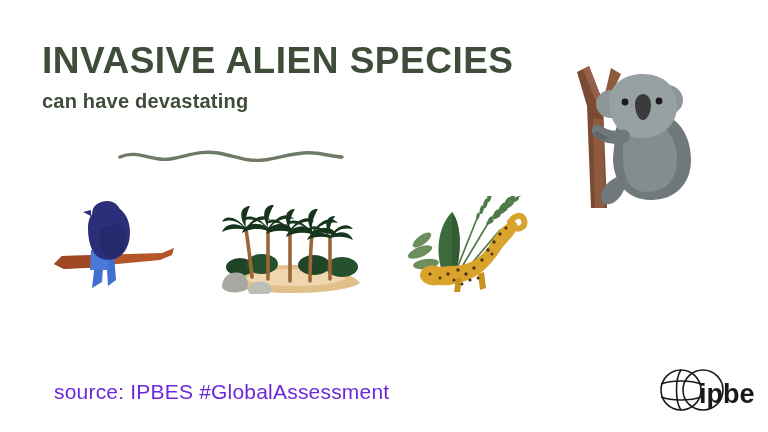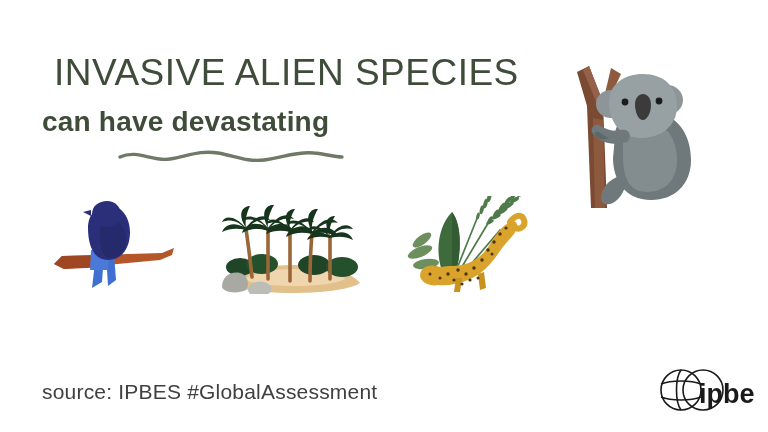--- a/index.html
+++ b/index.html
@@ -20,30 +20,30 @@
 
   
   .headline-block {
     position: absolute;
     left: 42px;
     top: 42px;
     width: 520px;
   }
   .title {
     font-size: 37px;
-    font-weight: normal;
+    font-weight: bold;
     letter-spacing: 0.5px;
     color: #3f4c3a;
     line-height: 1.05;
-    margin: 12px;
+    margin: 0;
     white-space: nowrap;
   }
   .subtitle {
     margin: 9px 0 0 0;
-    font-size: 28px;
+    font-size: 20px;
     font-weight: bold;
     color: #3f4c3a;
     line-height: 1.18;
     letter-spacing: 0.2px;
   }
   .subtitle .hl {
     color: #2e8055;
   }
   .squiggle {
     position: absolute;
@@ -67,24 +67,24 @@
 
   #panel-island { left: 218px; top: 195px; width: 152px; height: 100px; }
 
   #panel-jaguar { left: 404px; top: 196px; width: 136px; height: 100px; }
 
   #panel-koala  { left: 563px; top: 58px;  width: 150px; height: 150px; }
 
   
   .source {
     position: absolute;
-    left: 42px;
+    left: 54px;
     top: 380px;
     font-size: 21px;
-    color: #404040;
+    color: #6d28d9;
     letter-spacing: 0.2px;
   }
   .logo {
     position: absolute;
     left: 655px;
     top: 366px;
     width: 100px;
     height: 56px;
   }
 </style>

